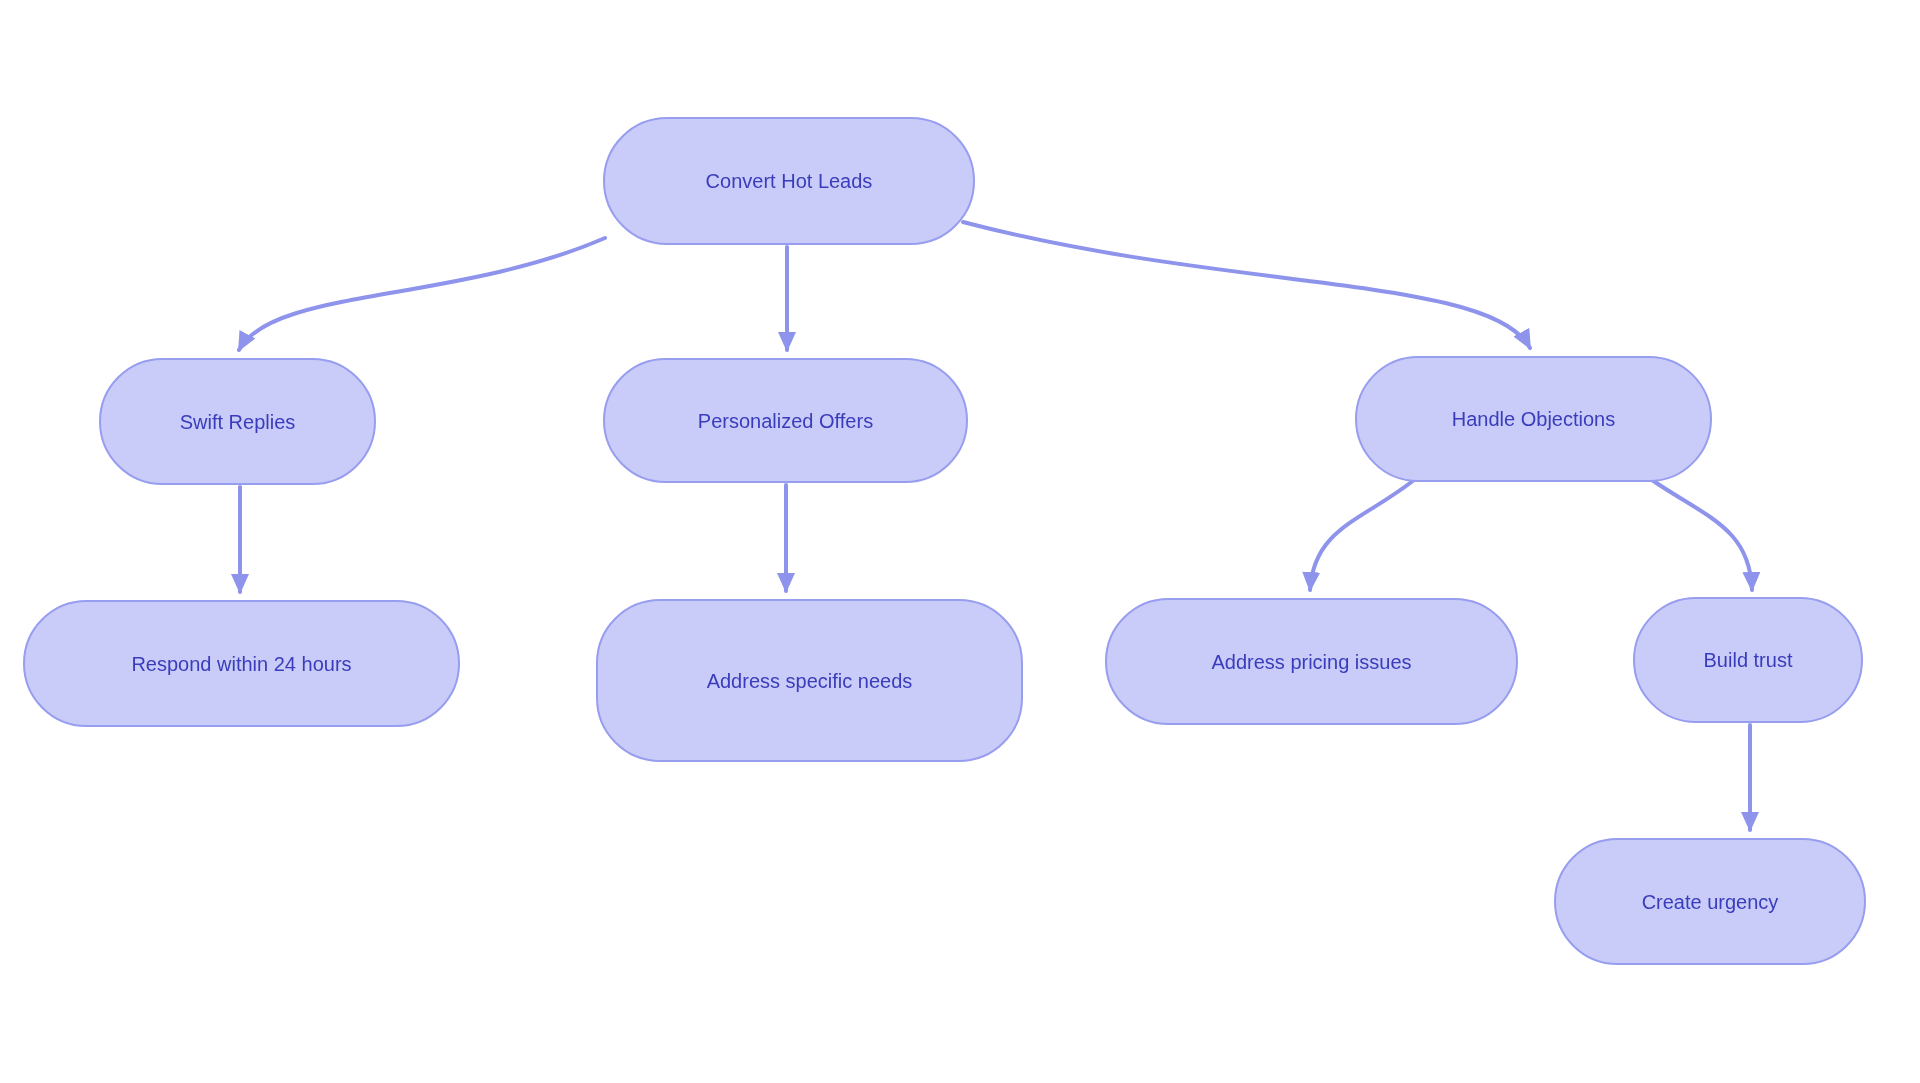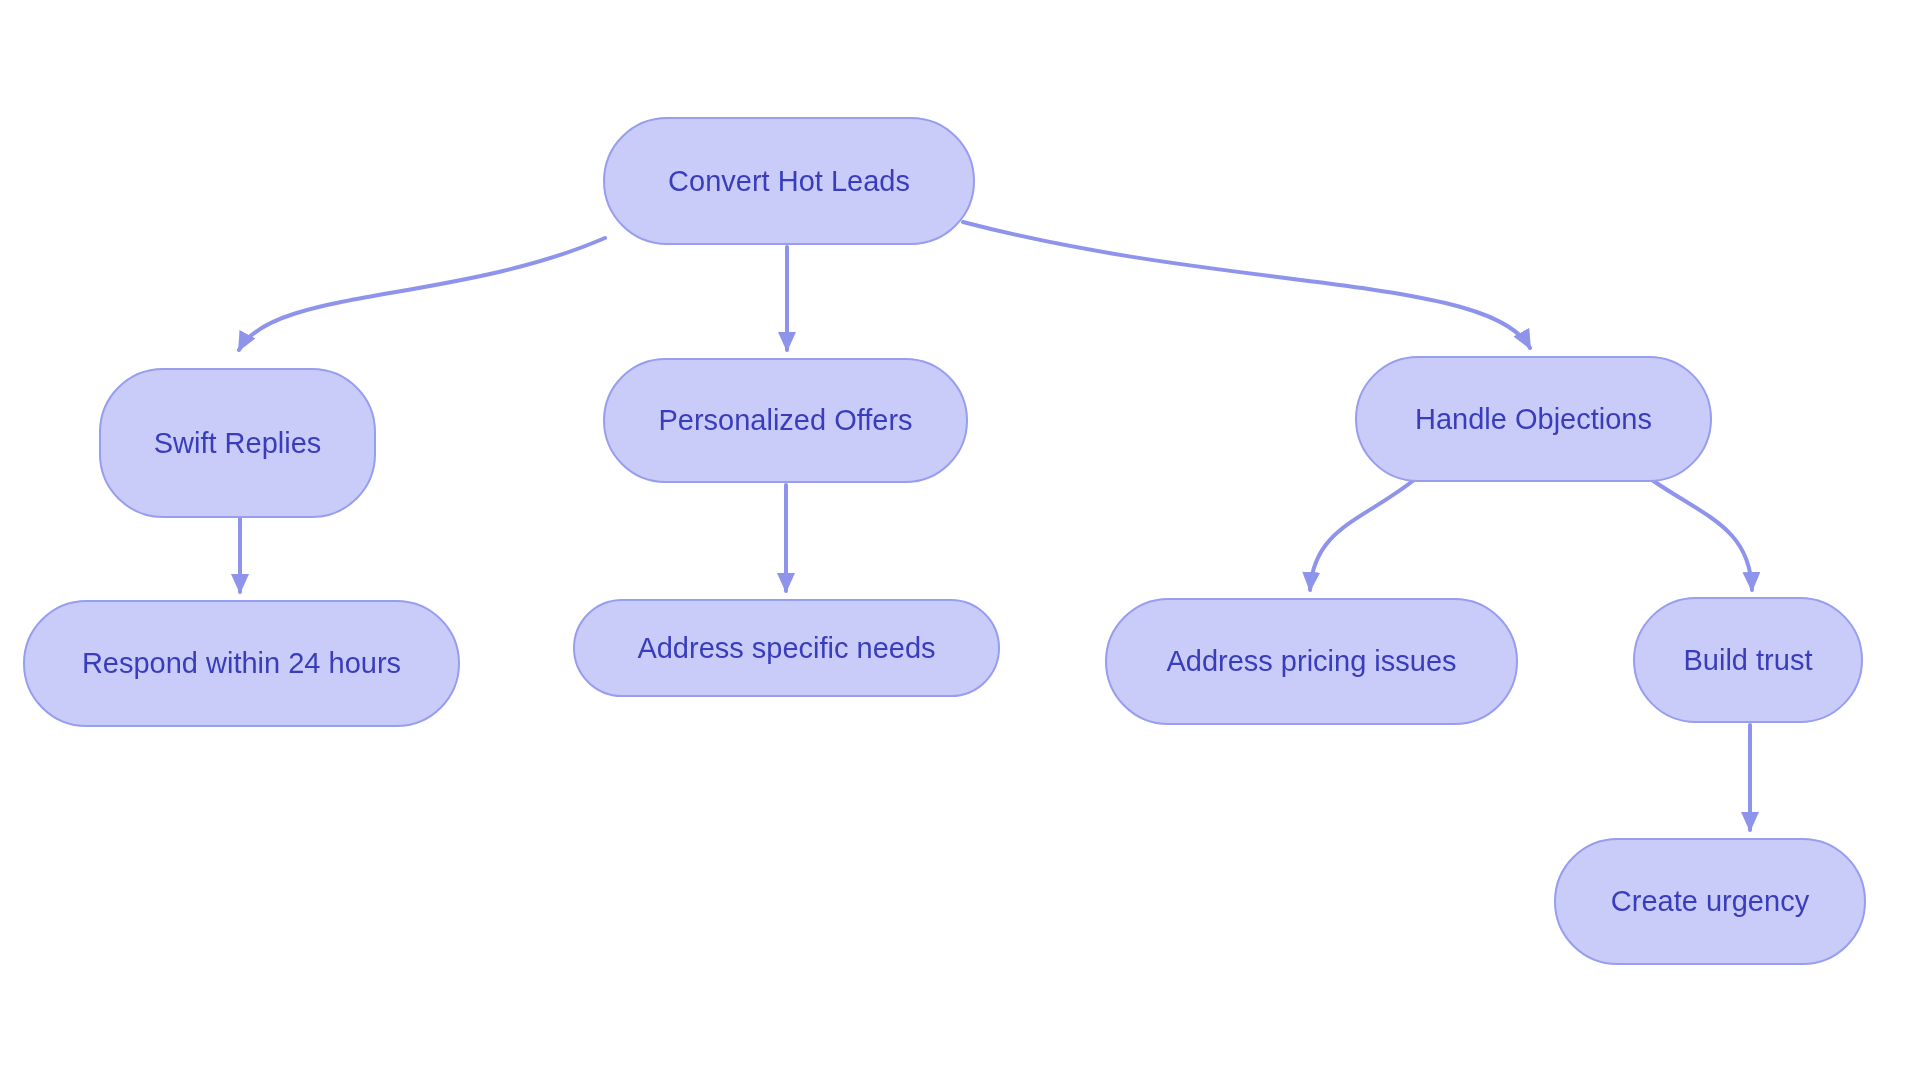--- a/index.html
+++ b/index.html
@@ -27,31 +27,31 @@
     position: absolute;
     box-sizing: border-box;
     background: #c9ccf8;
     border: 2px solid #979def;
     border-radius: 64px;
     display: flex;
     align-items: center;
     justify-content: center;
     text-align: center;
     color: #3a3dbb;
-    font-size: 29px;
+    font-size: 20px;
     line-height: 1.2;
     white-space: nowrap;
   }
   
   .n-convert      { left: 603px;  top: 117px; width: 372px; height: 128px; }
-  .n-swift        { left: 99px;   top: 368px; width: 277px; height: 150px; }
+  .n-swift        { left: 99px;   top: 358px; width: 277px; height: 127px; }
   .n-personalized { left: 603px;  top: 358px; width: 365px; height: 125px; text-align: right; }
   .n-handle       { left: 1355px; top: 356px; width: 357px; height: 126px; }
   .n-respond      { left: 23px;   top: 600px; width: 437px; height: 127px; text-align: center; }
-  .n-specific     { left: 573px;  top: 599px; width: 427px; height: 98px; }
+  .n-specific     { left: 596px;  top: 599px; width: 427px; height: 163px; }
   .n-pricing      { left: 1105px; top: 598px; width: 413px; height: 127px; }
   .n-trust        { left: 1633px; top: 597px; width: 230px; height: 126px; }
   .n-urgency      { left: 1554px; top: 838px; width: 312px; height: 127px; }
 </style>
 </head>
 <body>
 
 <div class="canvas">
 
   <svg class="edges" viewBox="0 0 1920 1083" xmlns="http://www.w3.org/2000/svg" aria-hidden="true">

